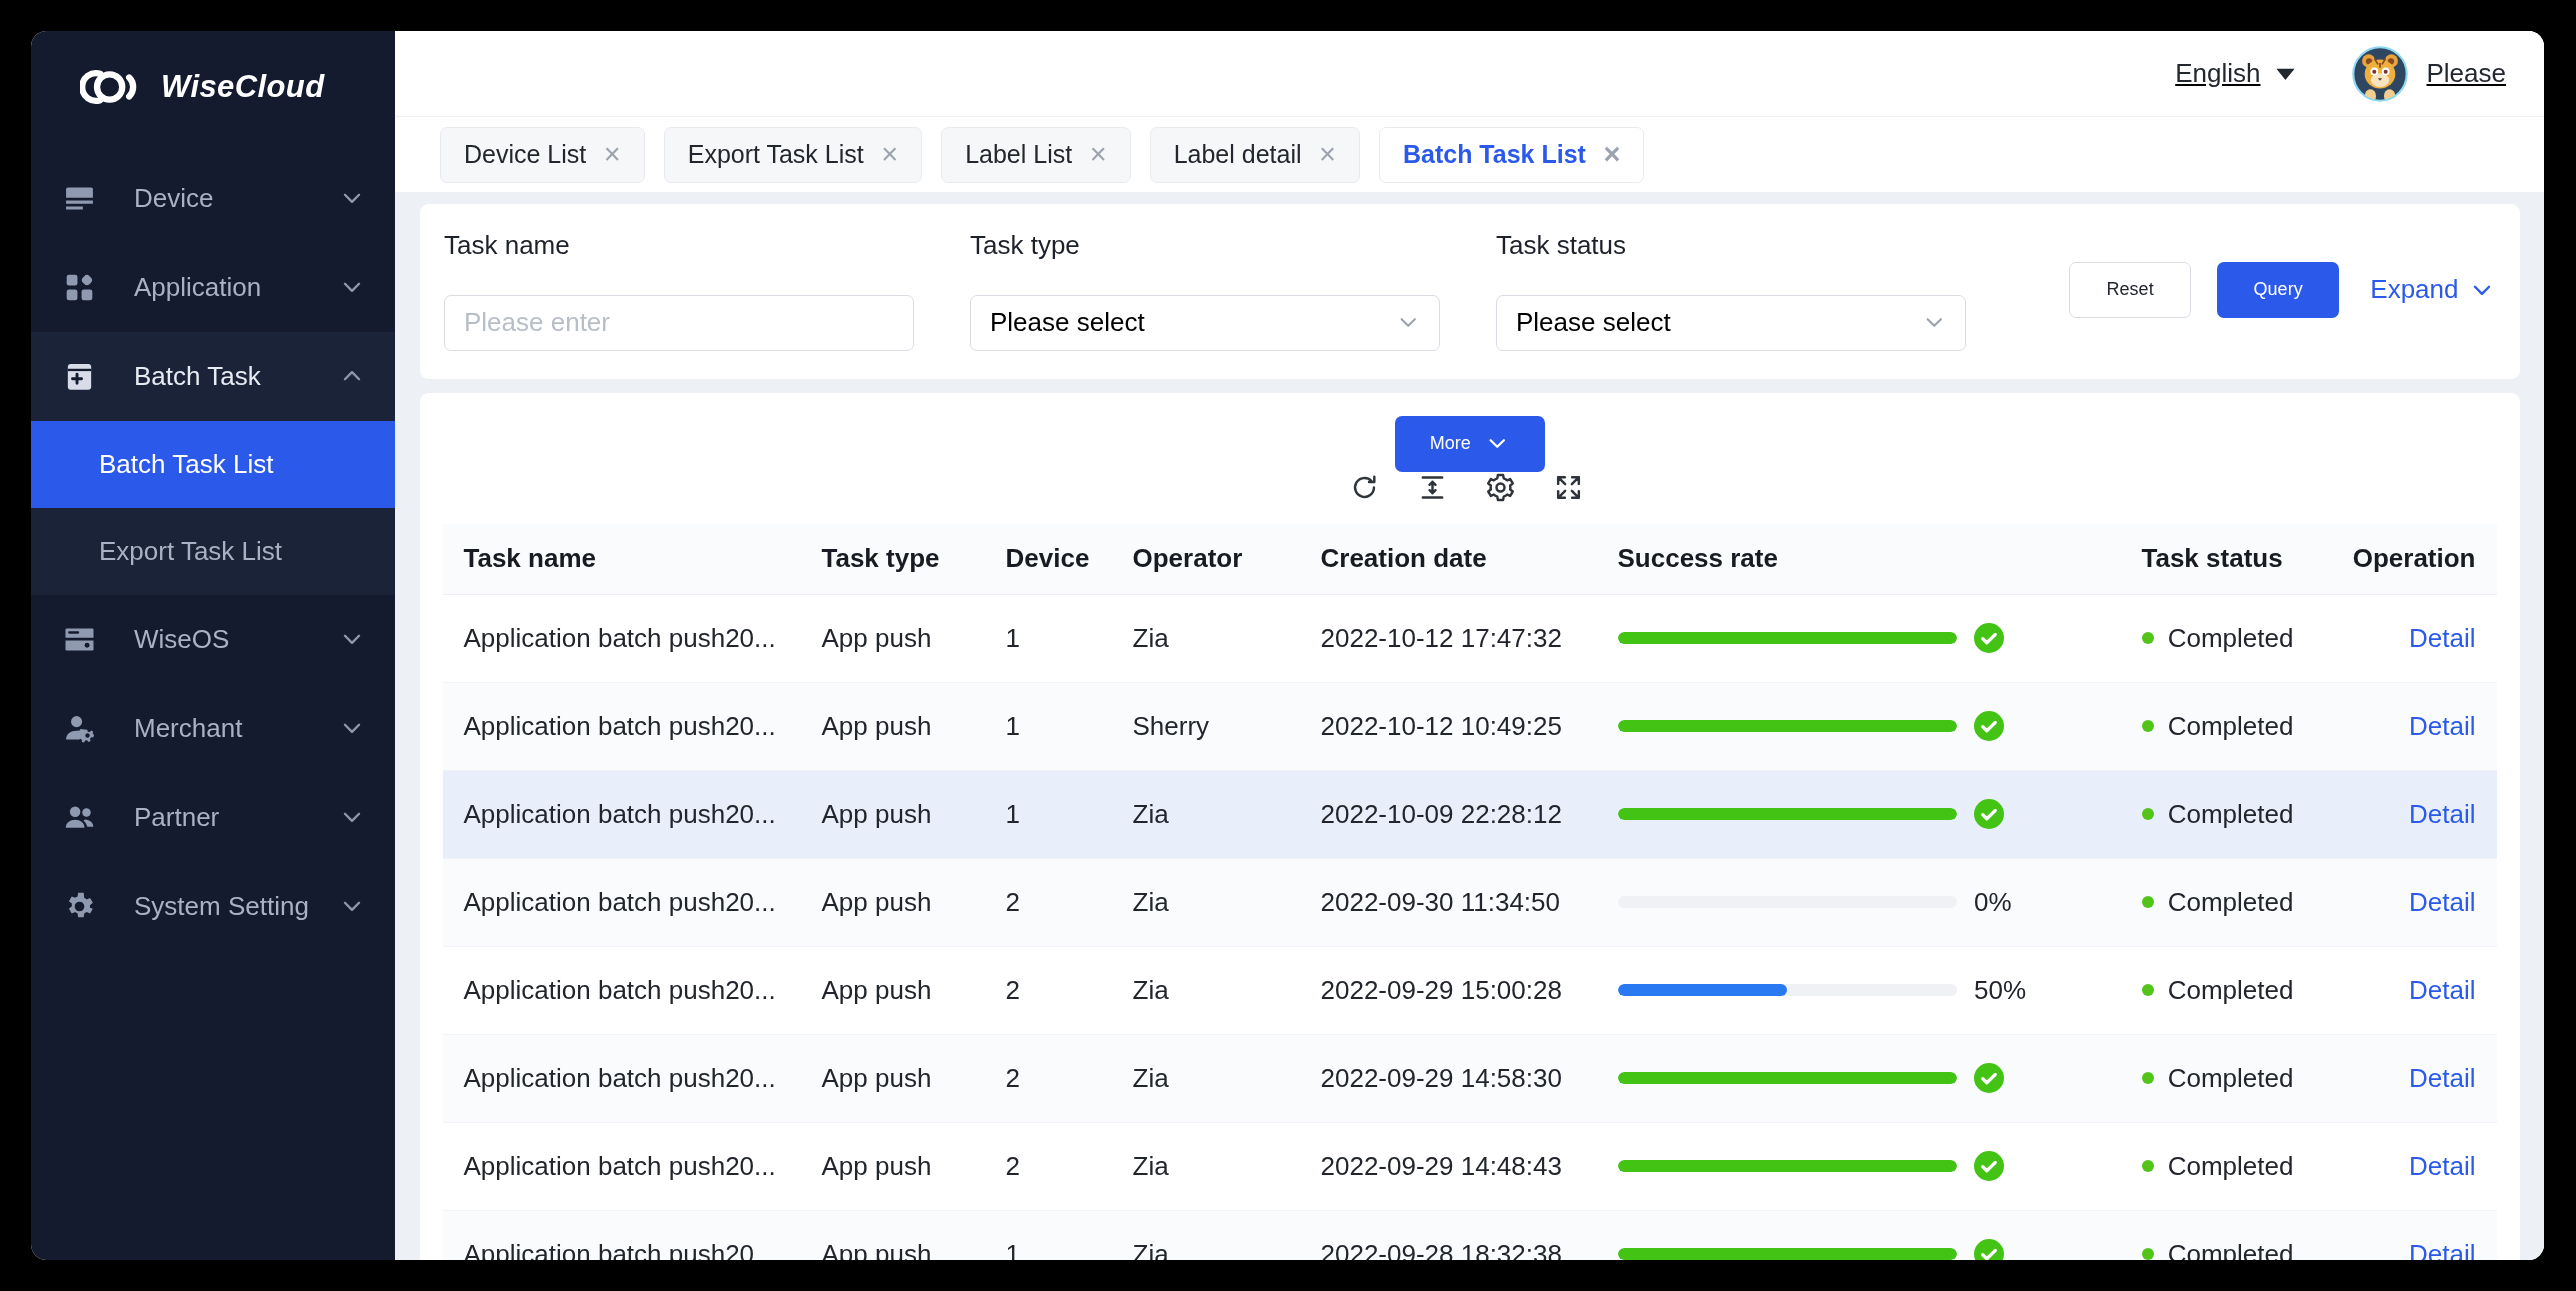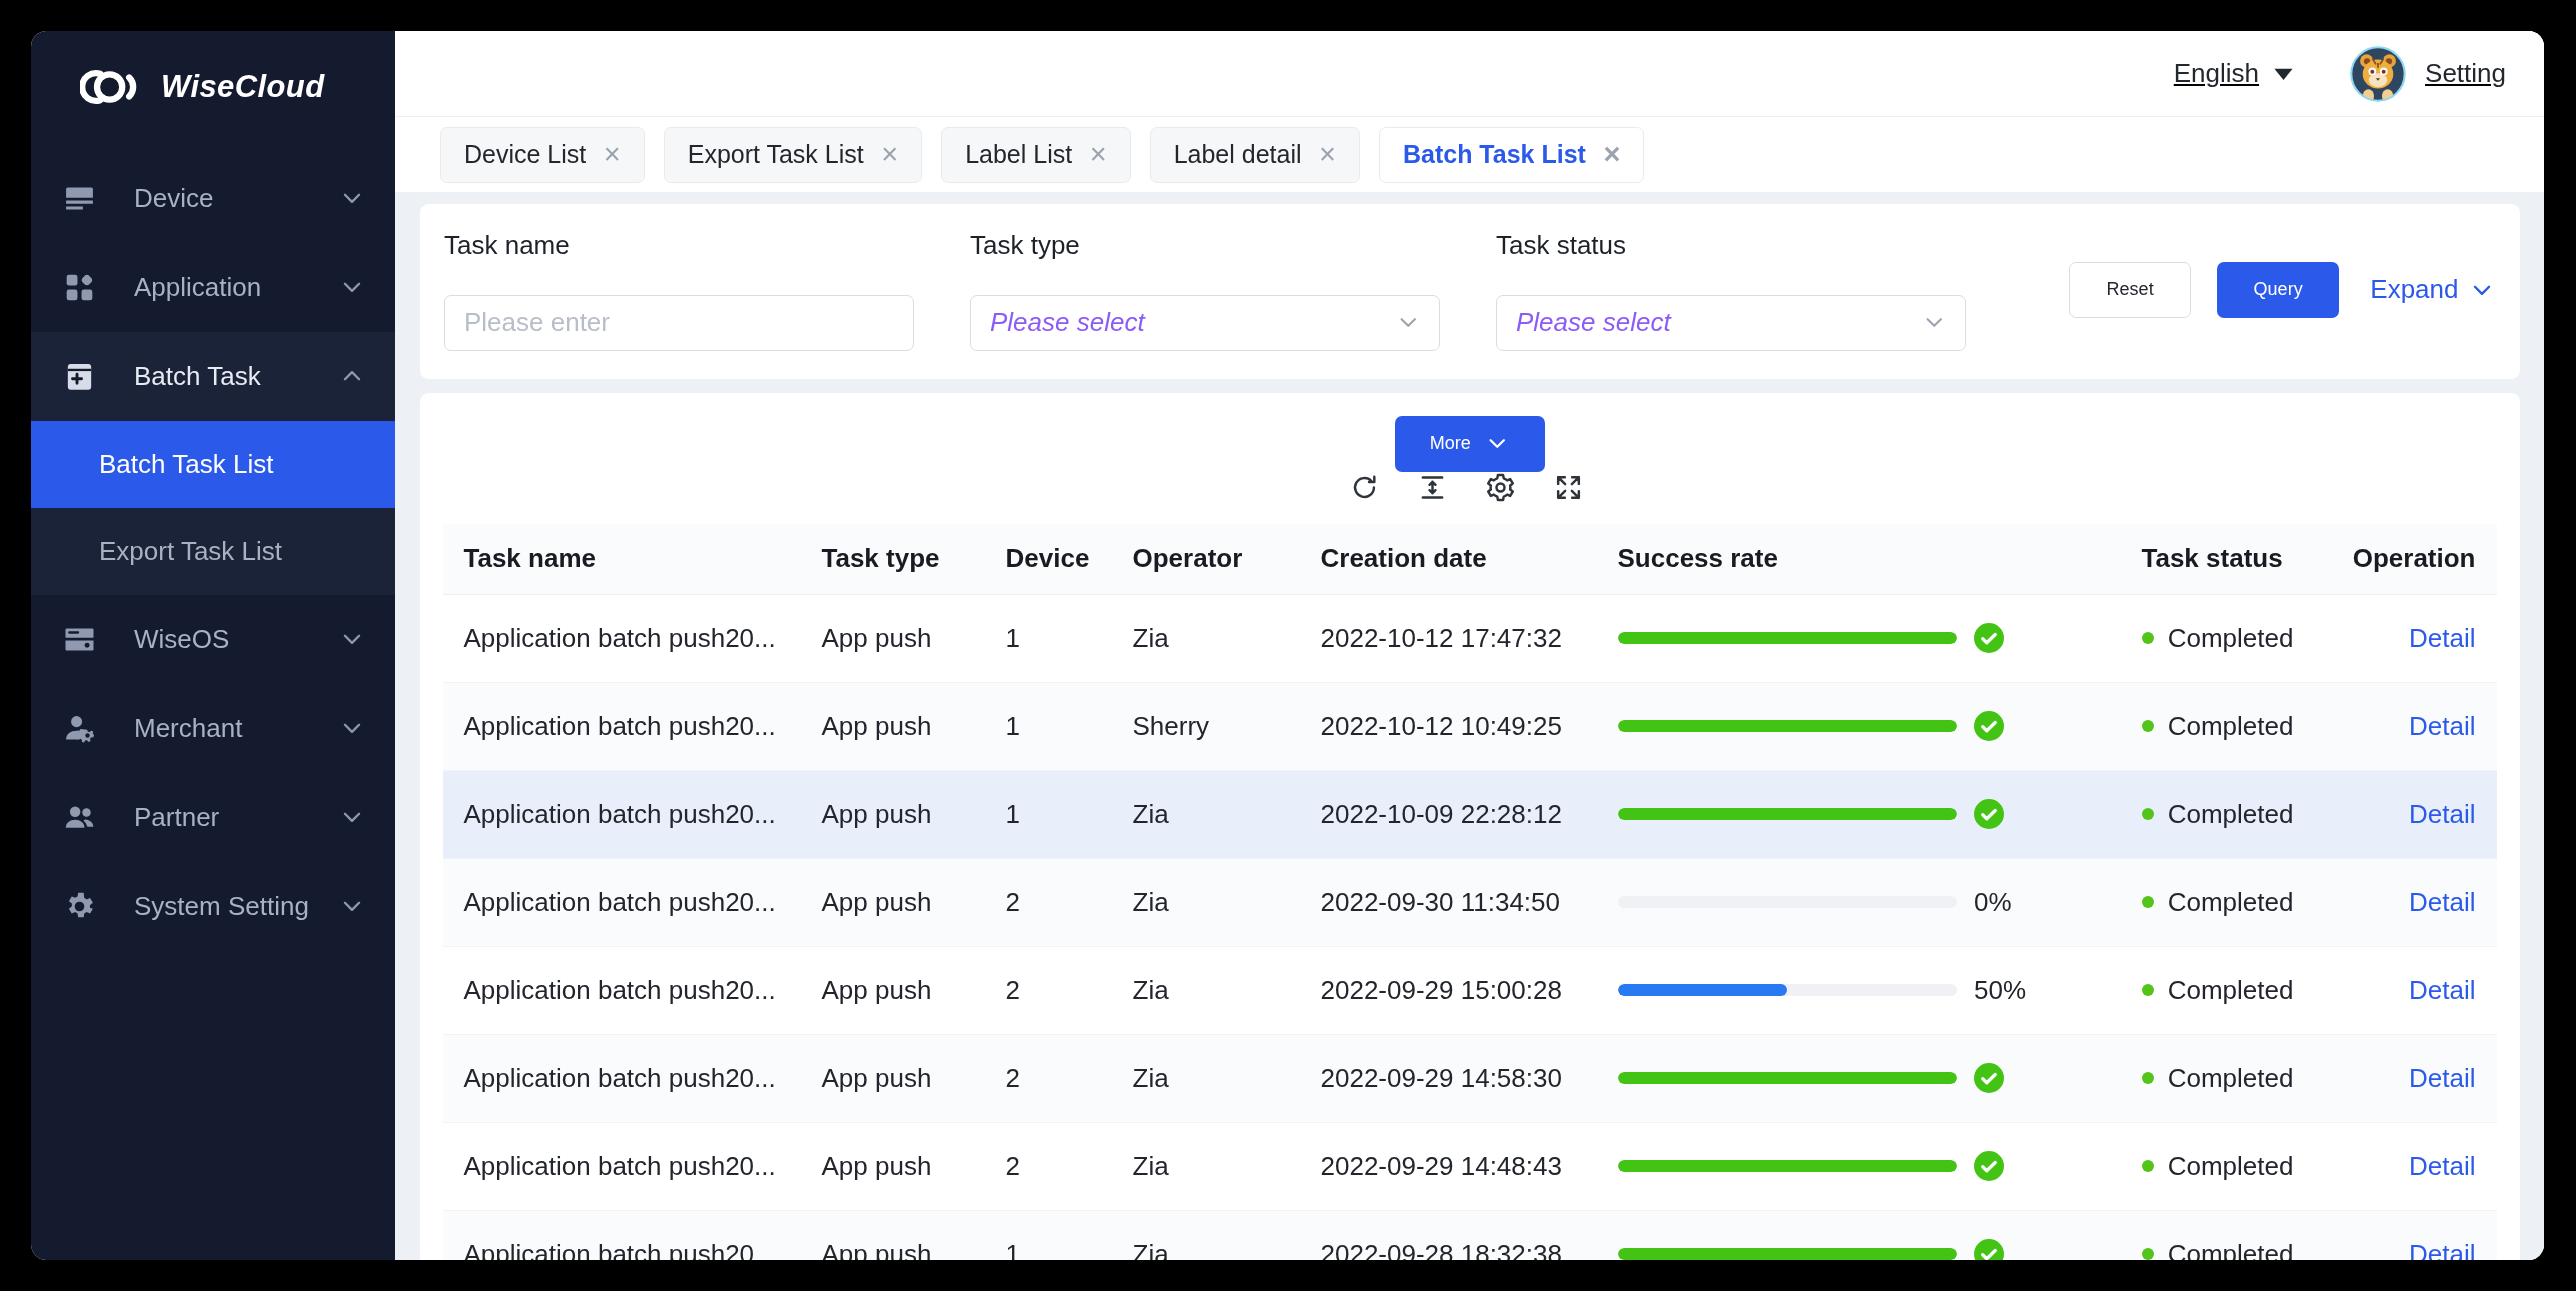--- a/index.html
+++ b/index.html
@@ -37,21 +37,21 @@
   .tab-close{color:#9ba3ae;font-size:29px;margin-left:17.5px;line-height:1;cursor:pointer;}
   .tab.active{background:#fff;color:var(--accent);font-weight:700;}
   .content{flex:1;background:#edf0f5;padding:12.2px 24.5px 0;overflow:hidden;}
   
   .filter-card{background:#fff;border-radius:8.7px;padding:24.5px 24.5px 28px;display:flex;}
   .field{display:flex;flex-direction:column;margin-right:56px;}
   .field-label{font-size:26px;color:#1d2129;line-height:33px;}
   .text-input,.select-input{width:470px;height:56px;border:0.9px solid #d9dde3;border-radius:7px;font-size:26px;padding:0 19px;margin-top:33px;box-sizing:border-box;background:#fff;color:#23272e;font-family:"Liberation Sans",sans-serif;}
   .text-input::placeholder{color:#b8bec8;}
   .select-input{display:flex;align-items:center;justify-content:space-between;cursor:pointer;}
-  .select-placeholder{color:#8b5cf6;font-style:italic;}
+  .select-placeholder{color:#000000;}
   .select-chevron{display:inline-flex;width:24.5px;color:#9aa2ad;}
   .filter-actions{margin-left:auto;display:flex;align-items:center;gap:26px;margin-top:33px;height:56px;align-self:flex-start;}
   .btn{height:56px;border-radius:7px;font-size:18px;display:inline-flex;align-items:center;justify-content:center;cursor:pointer;font-family:"Liberation Sans",sans-serif;border:none;}
   .btn-reset{width:122px;background:#fff;border:0.9px solid #d9dde3;color:#23272e;}
   .btn-query{width:122px;background:var(--accent);color:#fff;}
   .expand-link{color:var(--accent);font-size:26px;display:inline-flex;align-items:center;gap:10.5px;cursor:pointer;margin-left:5.2px;}
   .expand-link .chev{display:inline-flex;width:26px;}
   
   .table-card{margin-top:14px;background:#fff;border-radius:8.7px;padding:23px 23px 0;height:961px;}
   .table-toolbar{display:flex;align-items:center;justify-content:space-between;flex-direction:column;}
@@ -251,21 +251,21 @@
                 <circle cx="38.5" cy="29" r="4.4" fill="#fff"></circle>
               <circle cx="25.5" cy="29.3" r="2.3" fill="#7c2f2f"></circle>
                 <circle cx="38.5" cy="29.3" r="2.3" fill="#7c2f2f"></circle>
               <path d="M29.6 36.8h4.8L32 39.6z" fill="#5b3a21"></path>
               <ellipse cx="21" cy="57" rx="6.5" ry="7.5" fill="#f3cf8f"></ellipse>
                 <ellipse cx="43" cy="57" rx="6.5" ry="7.5" fill="#f3cf8f"></ellipse>
             </g>
             <circle cx="32" cy="32" r="30.5" fill="none" stroke="#8fd8f2" stroke-width="2.4"></circle>
           </svg>
         </span>
-        <span class="user-name">Setting</span>
+        <span class="user-name">Please</span>
       </header>
 
       <div class="tabsbar" id="tabsbar">
           <div class="tab">
             <span class="tab-label">Device List</span>
             <span class="tab-close">×</span>
           </div>
           <div class="tab">
             <span class="tab-label">Export Task List</span>
             <span class="tab-close">×</span>

